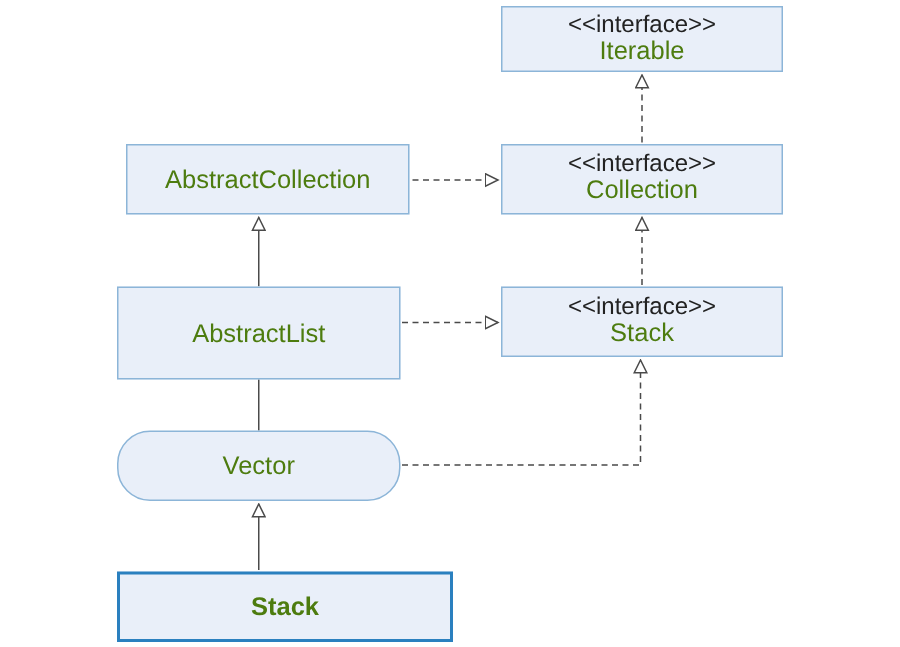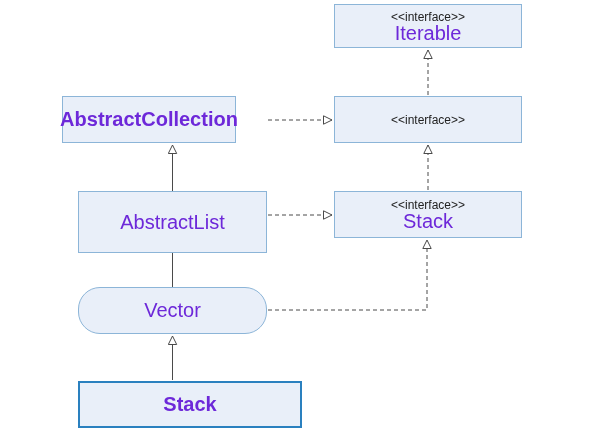--- a/index.html
+++ b/index.html
@@ -22,31 +22,31 @@
     background: #e9eff9;
     border: 1px solid #8cb5d8;
     display: flex;
     flex-direction: column;
     align-items: center;
     justify-content: center;
     color: #222222;
     text-align: center;
   }
   .box .stereotype {
-    font-size: 12px;
+    font-size: 16px;
     line-height: 14px;
     color: #222222;
   }
   .box .cls-name {
-    font-size: 20px;
+    font-size: 17px;
     line-height: 19px;
-    color: #6d28d9;
+    color: #4d7c0f;
   }
   
-  .b-abstractcollection { left:62px; top:96px;  width:174px; height:47px;font-weight:bold; }
+  .b-abstractcollection { left:84px; top:96px;  width:189px; height:47px; }
   .b-abstractlist       { left:78px; top:191px; width:189px; height:62px; }
   .b-vector             { left:78px; top:287px; width:189px; height:47px;border-radius:22px; }
   .b-stack              { left:78px; top:381px; width:224px; height:47px;
                           border:2px solid #2a80bf; }
   .b-stack .cls-name    { font-weight:bold; }
   
   .b-iterable   { left:334px; top:4px;   width:188px; height:44px; }
   .b-collection { left:334px; top:96px;  width:188px; height:47px; }
   .b-list       { left:334px; top:191px; width:188px; height:47px; }
 
@@ -76,20 +76,21 @@
     <path class="dashed" d="M268,310 L427,310 L427,240"></path>
   </svg>
 
   <div class="box b-iterable">
     <div class="stereotype">&lt;&lt;interface&gt;&gt;</div>
     <div class="cls-name">Iterable</div>
   </div>
 
   <div class="box b-collection">
     <div class="stereotype">&lt;&lt;interface&gt;&gt;</div>
+    <div class="cls-name">Collection</div>
   </div>
 
   <div class="box b-list">
     <div class="stereotype">&lt;&lt;interface&gt;&gt;</div>
     <div class="cls-name">Stack</div>
   </div>
 
   <div class="box b-abstractcollection">
     <div class="cls-name">AbstractCollection</div>
   </div>

